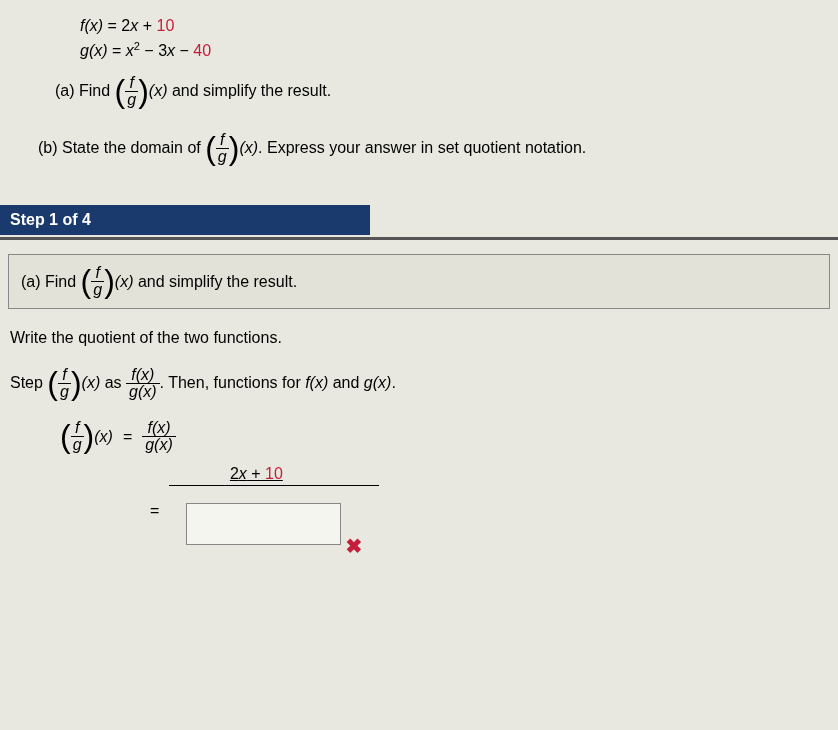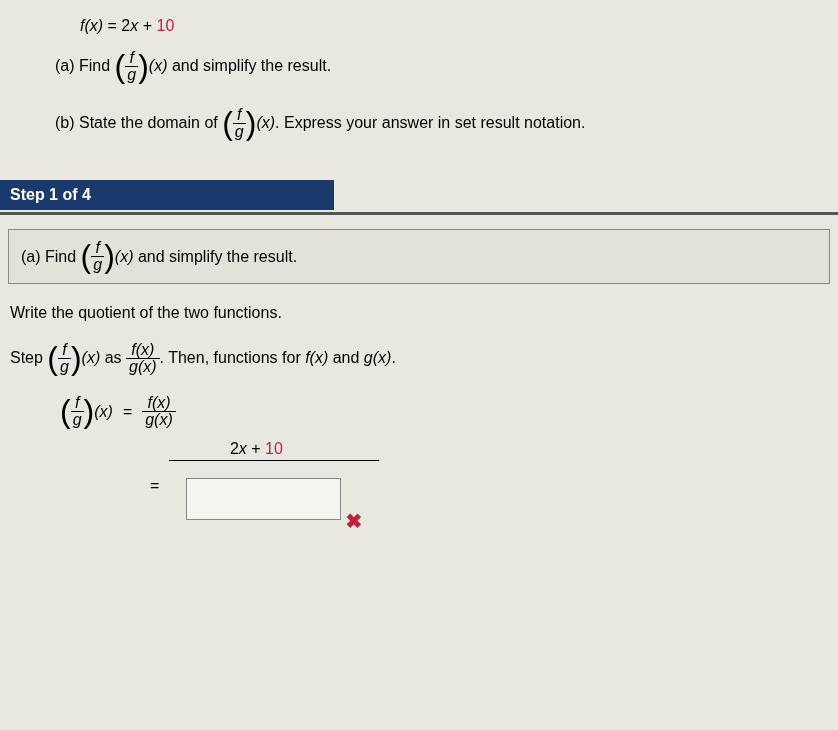--- a/index.html
+++ b/index.html
@@ -29,21 +29,21 @@
       font-style: italic;
       line-height: 1.5;
     }
     .num-red { color: #c41e3a; font-style: normal; font-weight: normal; text-align: center;}
     .num { font-style: normal;}
     .part {
       margin-left: 35px;
       margin-bottom: 24px;
     }
     .part-b {
-      margin-left: 35px;
+      margin-left: 18px;
       margin-bottom: 40px;
     }
     .frac {
       display: inline-block;
       vertical-align: middle;
       text-align: center;
       font-style: italic;
     }
     .frac .top {
       display: block;
@@ -65,21 +65,21 @@
       font-size: 32px;
       font-weight: normal;
       line-height: 0.8;
       font-style: normal;
     }
     .step-header {
       background: #1a3a6e;
       color: #fff;
       font-weight: bold;
       padding: 6px 10px;
-      width: 334px;
+      width: 370px;
       margin-top: 30px;
     }
     .step-underline {
       height: 3px;
       background: #555;
       margin-top: 2px;
     }
     .part-box {
       border: 1px solid #888;
       background: #e2e2d8;
@@ -107,20 +107,21 @@
       margin-top: 10px;
     }
     .answer-frac {
       display: flex;
       flex-direction: column;
       align-items: center;
     }
     .answer-top {
       padding: 2px 56px 2px 20px;
       font-style: italic;
+      text-decoration: underline;
     }
     .hr-line {
       width: 210px;
       border-top: 1.5px solid #000;
     }
     .input-box {
       width: 155px;
       height: 42px;
       border: 1px solid #888;
       background: #f5f5ef;
@@ -138,20 +139,23 @@
     .eq-sign { margin: 0 10px; font-style: normal;}
   </style>
 </head>
 <body>
 
 <div class="content">
 
   <div class="functions">
     <div>
       <span>f(x)</span><span class="num"> = </span><span class="num">2</span><span>x</span><span class="num"> + </span><span class="num-red">10</span>
+    </div>
+    <div>
+      <span>g(x)</span><span class="num"> = </span><span>x</span><span class="sup">2</span><span class="num"> − </span><span class="num">3</span><span>x</span><span class="num"> − </span><span class="num-red">40</span>
     </div>
   </div>
 
   <div class="part">
     <span>(a) Find </span>
     <span class="paren-group">
       <span class="big-paren">(</span>
       <span class="frac">
         <span class="top">f</span>
         <span class="bot">g</span>
@@ -163,21 +167,21 @@
 
   <div class="part-b">
     <span>(b) State the domain of </span>
     <span class="paren-group">
       <span class="big-paren">(</span>
       <span class="frac">
         <span class="top">f</span>
         <span class="bot">g</span>
       </span>
       <span class="big-paren">)</span>
-    </span><span class="italic">(x)</span><span>. Express your answer in set result notation.</span>
+    </span><span class="italic">(x)</span><span>. Express your answer in set quotient notation.</span>
   </div>
 </div>
 
 <div class="step-header">Step 1 of 4</div>
 <div class="step-underline"></div>
 
 <div class="part-box">
   <span>(a) Find </span>&nbsp;
   <span class="paren-group">
     <span class="big-paren">(</span>

